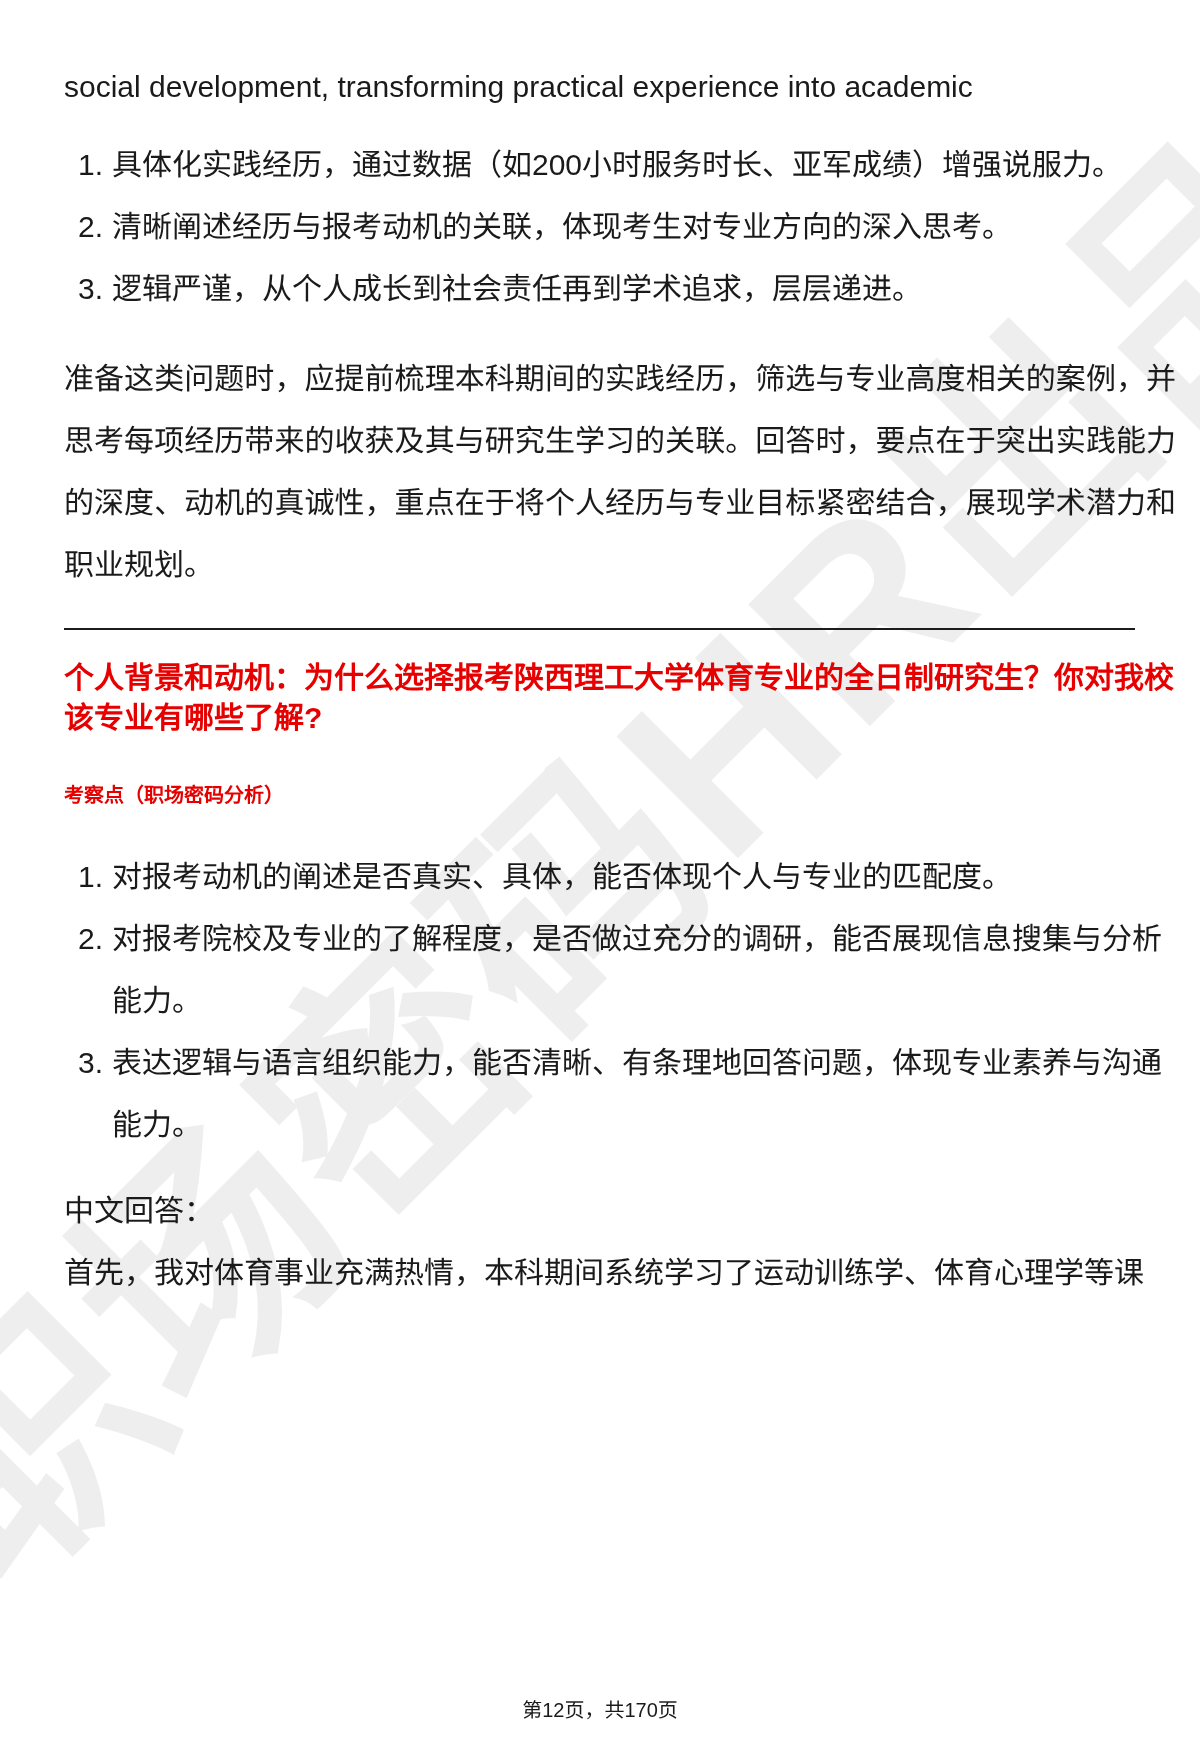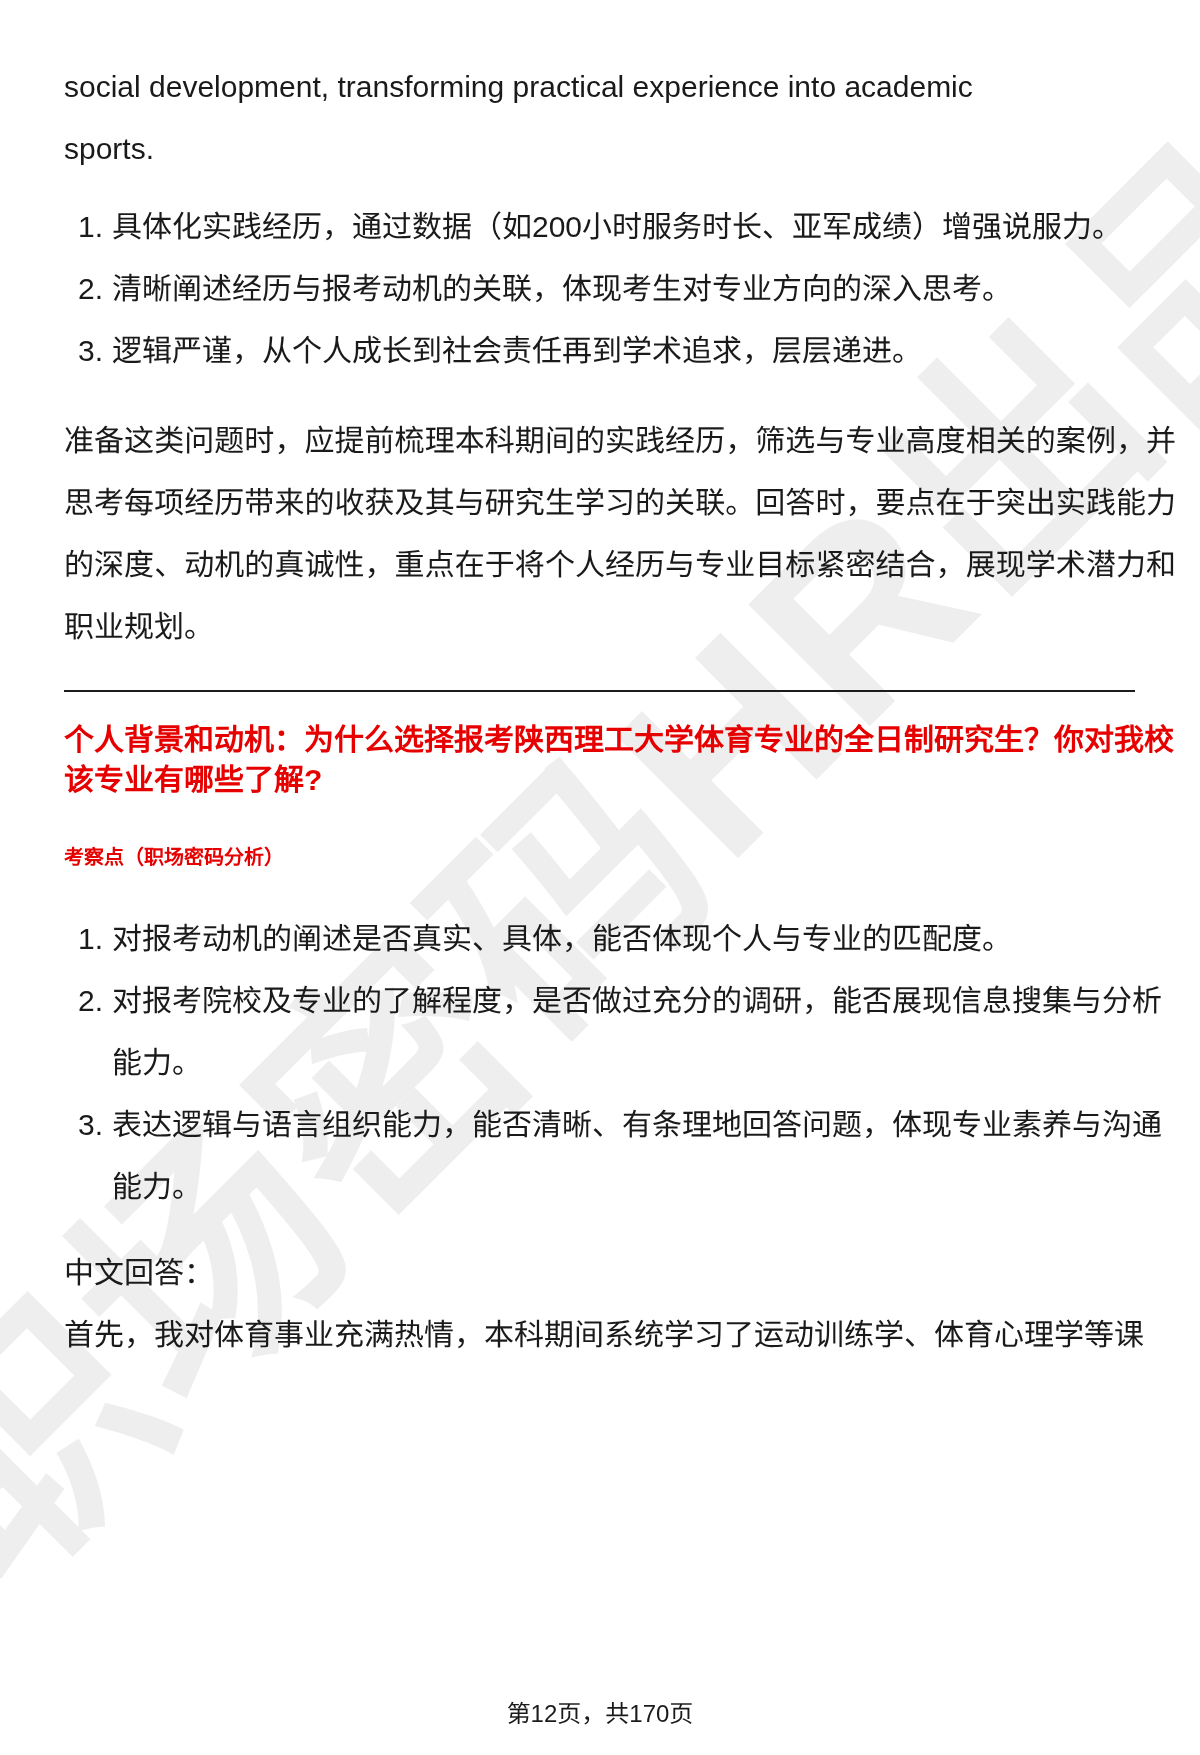--- a/index.html
+++ b/index.html
@@ -47,36 +47,35 @@
     font-size:30px; line-height:40px;
   }
   .inspect-label {
     margin-top:40px;
     color:#e60000; font-weight:700;
     font-size:20px; line-height:34px;
   }
   .points { margin-top:34px; }
   .cn-label { margin-top:24px; }
   .footer {
-    position:absolute; left:0; right:0; bottom:26px;
-    text-align:center; font-size:24px; color:#1a1a1a;
+    position:absolute; left:0; right:0; bottom:32px;
+    text-align:center; font-size:20px; color:#1a1a1a;
   }
 </style>
 </head>
 <body>
 
 <div class="page">
 
   <div class="watermark">职场密码HR出品</div>
 
   <main class="content">
 
     <div>
       <div class="en-line">social development, transforming practical experience into academic</div>
-      <div class="en-line">sports.</div>
     </div>
 
 
     <div class="list">
       <div class="list-item">
         <span class="num">1.</span>
         <span class="txt">具体化实践经历，通过数据（如200小时服务时长、亚军成绩）增强说服力。</span>
       </div>
       <div class="list-item">
         <span class="num">2.</span>

